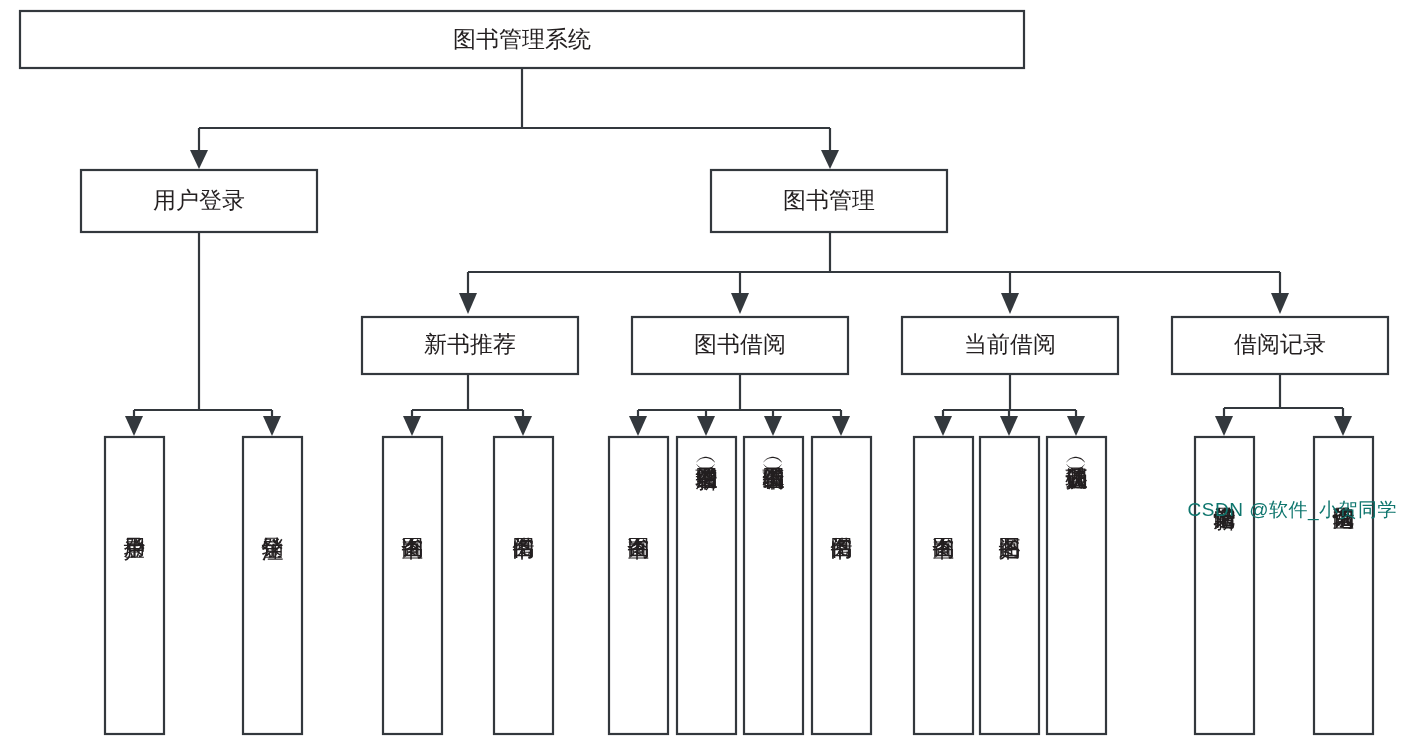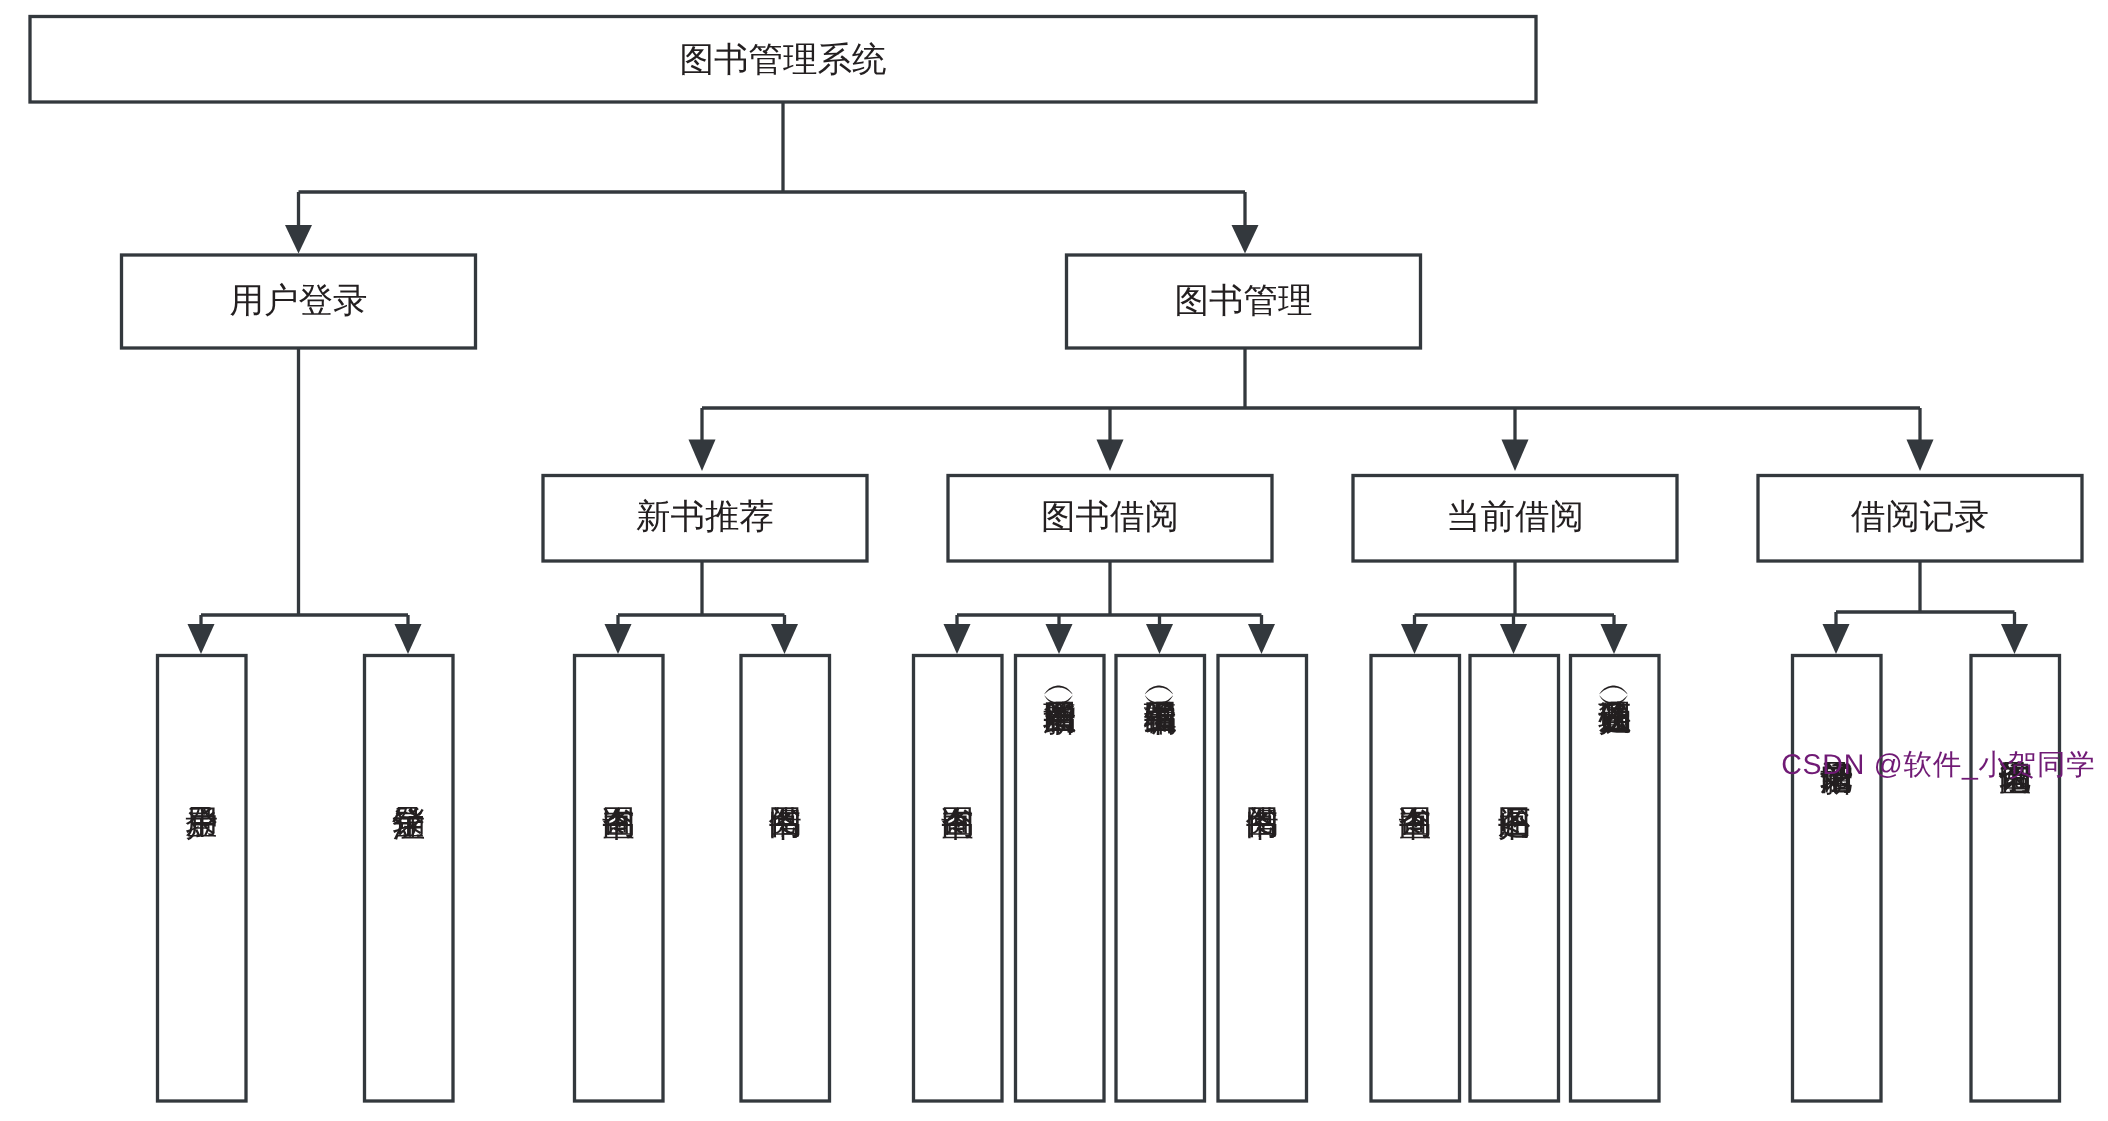--- a/index.html
+++ b/index.html
@@ -54,21 +54,21 @@
   .arrow-head {
     fill: #33383d;
     stroke: none;
   }
   .watermark-text {
     position: absolute;
     right: 8px;
     bottom: 3px;
     font-family: "Liberation Sans", "DejaVu Sans", sans-serif;
     font-size: 19px;
-    color: #701a75;
+    color: #0f766e;
     white-space: nowrap;
     letter-spacing: 0.5px;
     user-select: none;
     margin-top: 40px;
   }
 </style>
 </head>
 <body>
 
 <div id="diagram-root">

